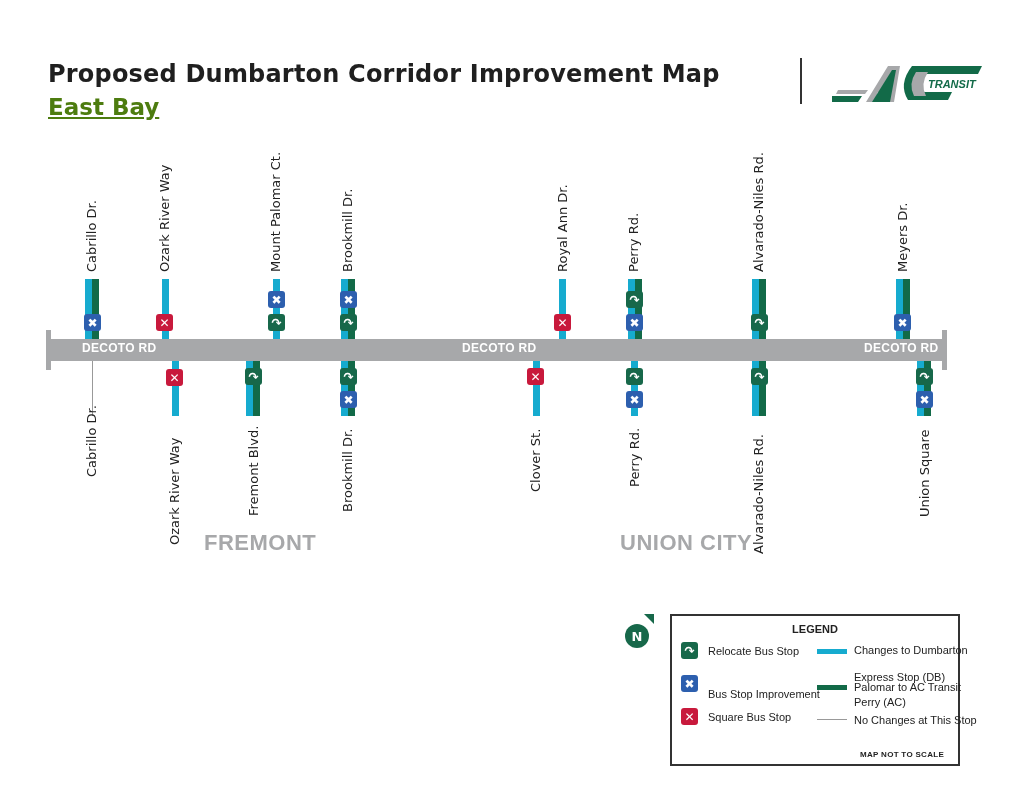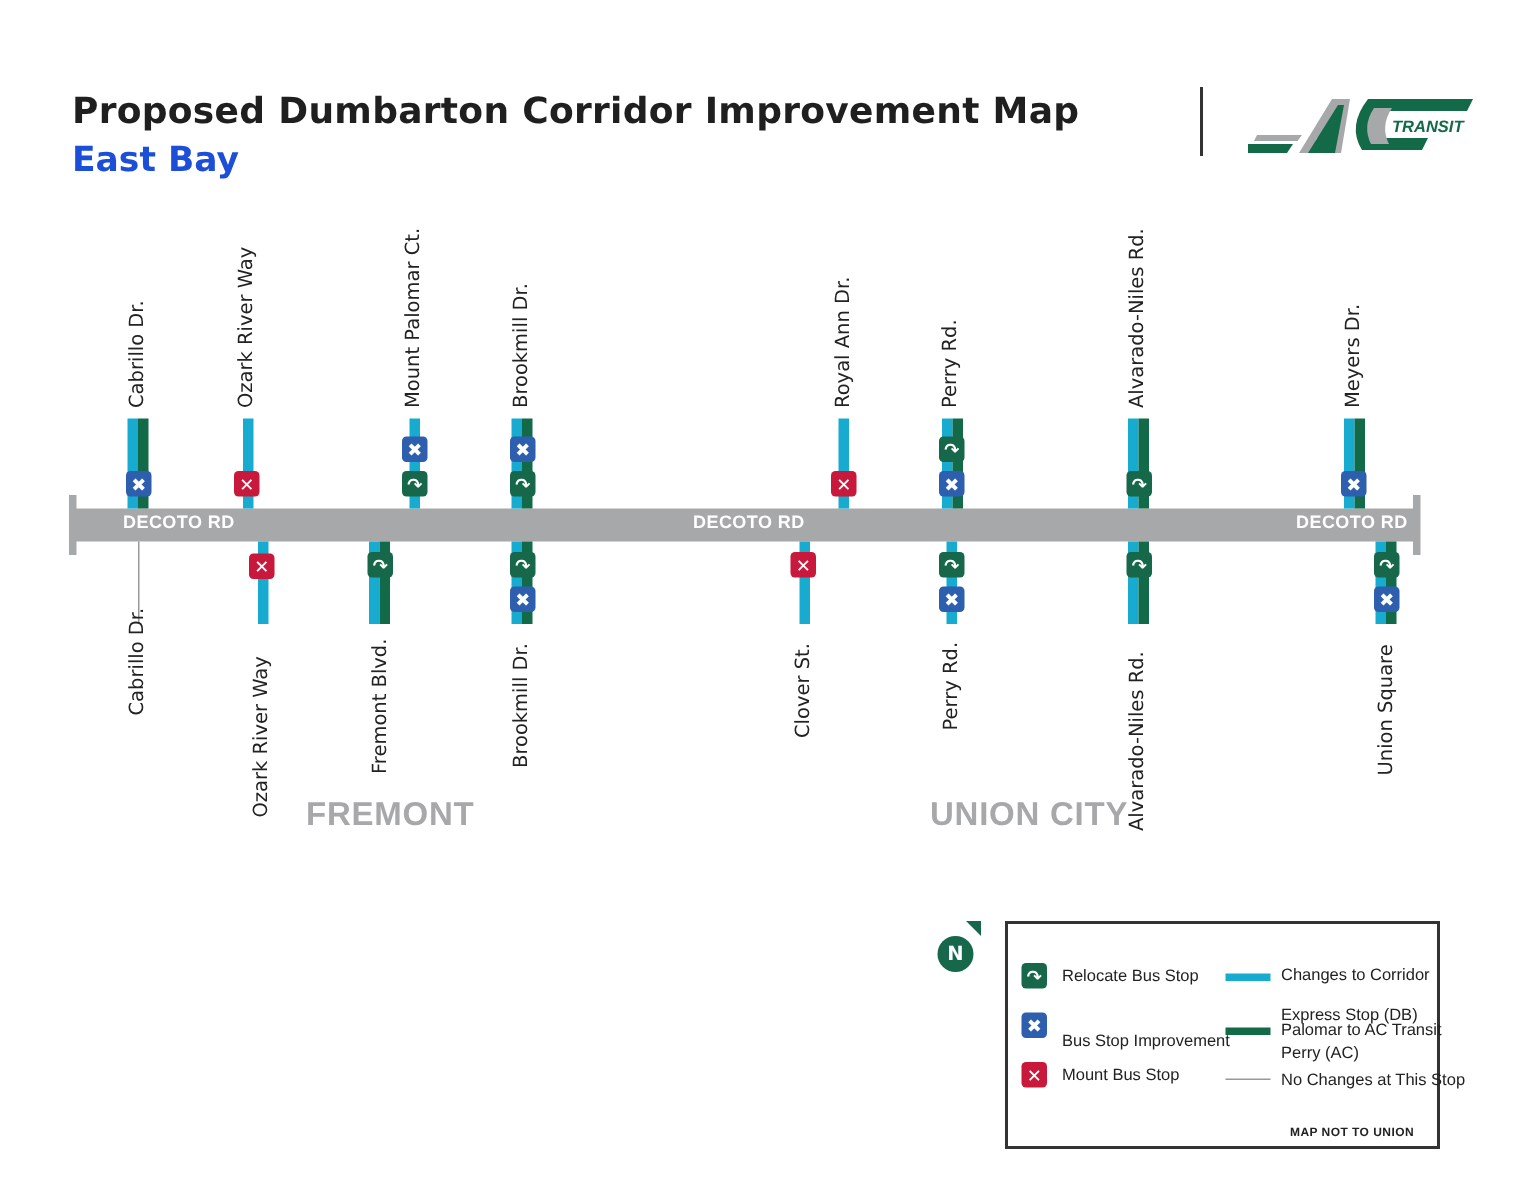--- a/index.html
+++ b/index.html
@@ -1,19 +1,19 @@
 <!DOCTYPE html>
 <html><head>
 <meta charset="utf-8">
 <style>
   html, body { margin:0; padding:0; background:#ffffff; }
   body { width:1024px; height:791px; position:relative; overflow:hidden; font-family:"DejaVu Sans", sans-serif; }
   .abs { position:absolute; }
   .title { left:48px; top:60px; font-size:24px; font-weight:bold; color:#1f1f1f; letter-spacing:0.2px; white-space:nowrap; }
-  .subtitle { left:48px; top:94px; font-size:23px; font-weight:bold; color:#1d4ed8; white-space:nowrap; }
+  .subtitle { left:48px; top:94px; font-size:23px; font-weight:bold; color:#4d7c0f; white-space:nowrap;text-decoration:underline; }
   .divider { left:800px; top:58px; width:2px; height:46px; background:#333; }
   .logo { left:832px; top:62px; width:152px; height:44px; }
   .road { left:49px; top:339px; width:894px; height:22px; background:#a7a8aa; }
   .road-cap { top:330px; width:5px; height:40px; background:#a7a8aa; }
   .road-label { top:341px; font-size:12px; font-weight:bold; color:#ffffff; font-family:"Liberation Sans", sans-serif; letter-spacing:0.3px; white-space:nowrap; }
   .line { width:7px; }
   .db { background:#16abcf; }
   .ac { background:#126a48; }
   .thin { width:1px; background:#999; }
   .icon { width:17px; height:17px; border-radius:3px; display:flex; align-items:center; justify-content:center; color:#fff; font-weight:bold; font-size:12px; line-height:1; box-sizing:border-box; }
@@ -134,35 +134,36 @@
 <div class="abs icon improve" style="left:916px; top:391px;">✖</div>
 <div class="abs vlabel" style="left:917px; top:517px;">Union Square</div>
 
 <div class="abs city" style="left:204px; top:530px;">FREMONT</div>
 <div class="abs city" style="left:588px; top:530px;margin-left:32px;">UNION CITY</div>
 
 <div class="abs north-arrow"></div>
 <div class="abs north">N</div>
 
 <div class="abs legend">
+  <div class="abs legend-title">LEGEND</div>
 
   <div class="abs icon relocate" style="left:9px; top:26px;">↷</div>
   <div class="abs leg-text" style="left:36px; top:28px;">Relocate Bus Stop</div>
 
   <div class="abs icon improve" style="left:9px; top:59px;">✖</div>
   <div class="abs leg-text" style="left:36px; top:71px;">Bus Stop Improvement</div>
 
   <div class="abs icon remove" style="left:9px; top:92px;">✕</div>
-  <div class="abs leg-text" style="left:36px; top:94px;">Mount Bus Stop</div>
+  <div class="abs leg-text" style="left:36px; top:94px;">Square Bus Stop</div>
 
   <div class="abs leg-swatch db" style="left:145px; top:33px;"></div>
-  <div class="abs leg-text" style="left:182px; top:27px;">Changes to Corridor</div>
+  <div class="abs leg-text" style="left:182px; top:27px;">Changes to Dumbarton</div>
   <div class="abs leg-text" style="left:182px; top:54px;">Express Stop (DB)</div>
 
   <div class="abs leg-swatch ac" style="left:145px; top:69px;"></div>
   <div class="abs leg-text" style="left:182px; top:64px;">Palomar to AC Transit</div>
   <div class="abs leg-text" style="left:182px; top:79px;">Perry (AC)</div>
 
   <div class="abs leg-thin" style="left:145px; top:103px;"></div>
   <div class="abs leg-text" style="left:182px; top:97px;text-align:center;">No Changes at This Stop</div>
 
-  <div class="abs map-note" style="left:188px; top:134px;">MAP NOT TO UNION</div>
+  <div class="abs map-note" style="left:188px; top:134px;">MAP NOT TO SCALE</div>
 </div>
 
 </body></html>

